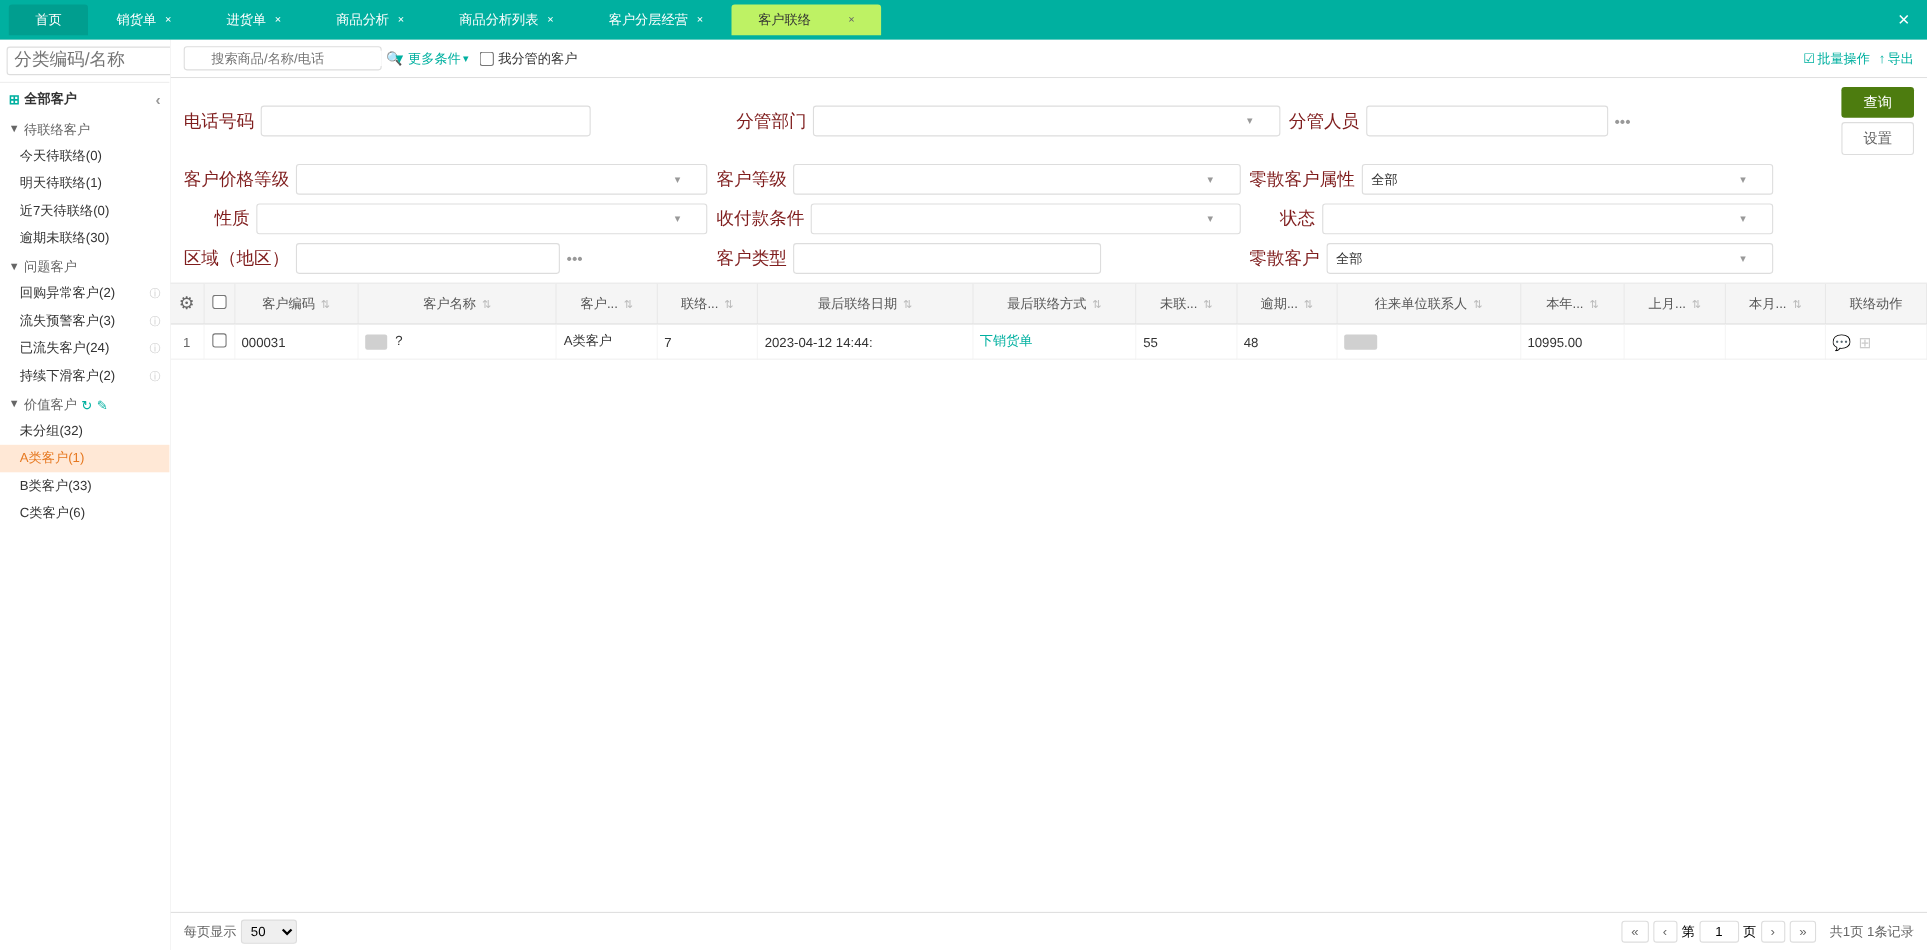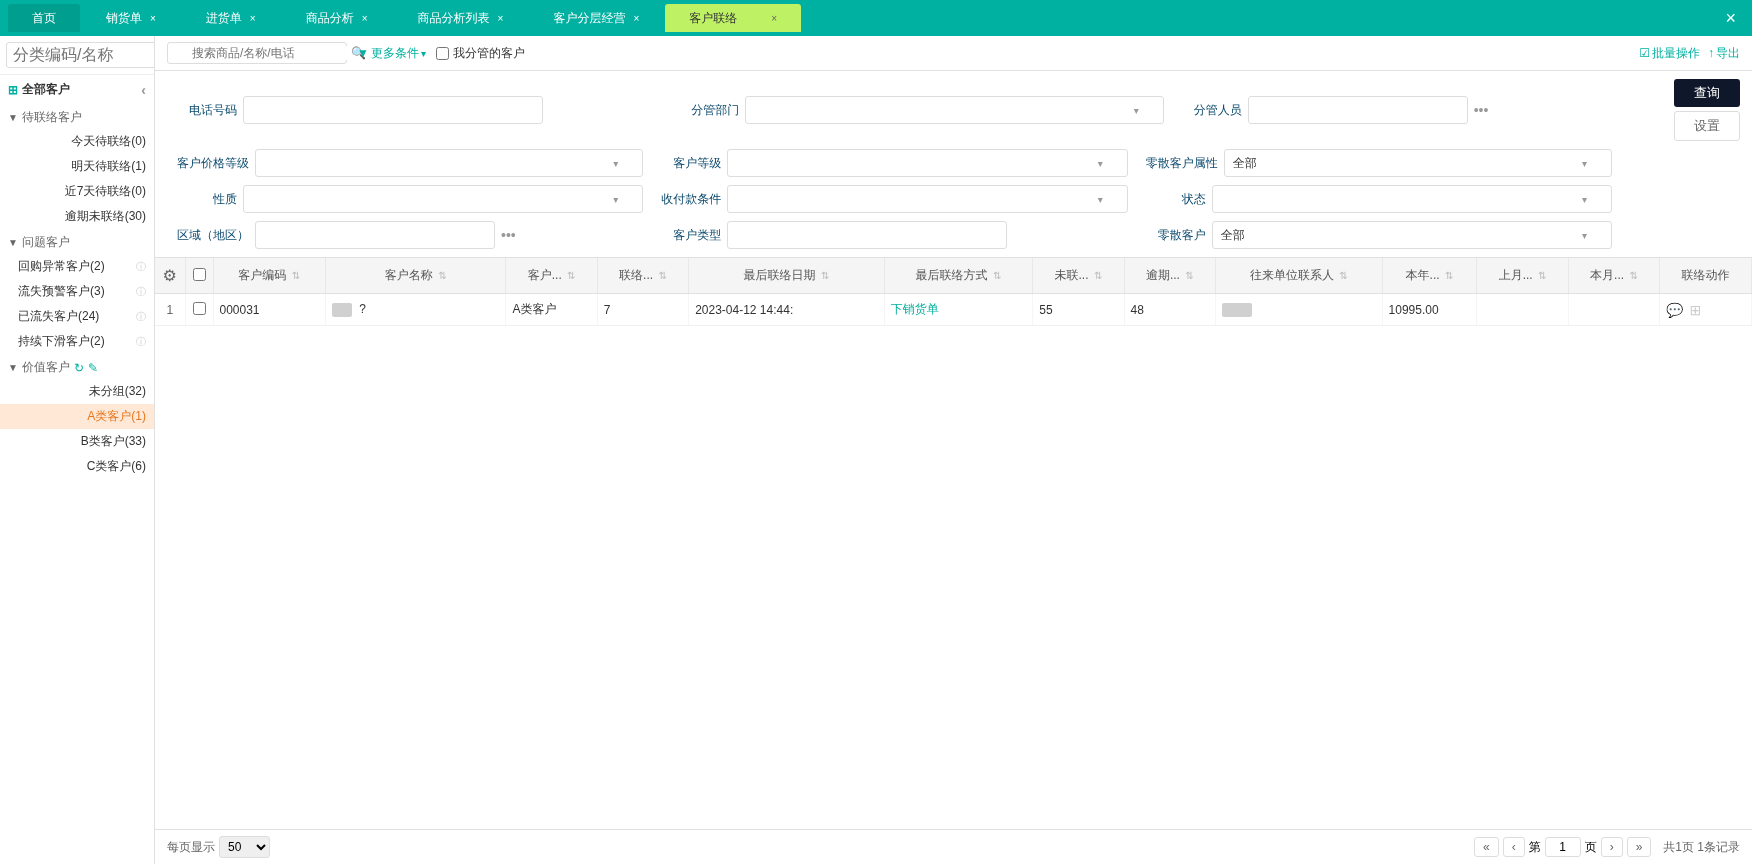--- a/index.html
+++ b/index.html
@@ -95,21 +95,20 @@
     }
     .sidebar-section-label .arrow { margin-right: 4px; font-size: 10px; color: #666; }
     .sidebar-item {
       padding: 4px 8px 4px 18px;
       color: #333;
       cursor: pointer;
       display: flex;
       align-items: center;
       gap: 4px;
       font-size: 12px;
-      justify-content: flex-end;
     }
     .sidebar-item.active { background: #ffe8d6; color: #e67820; }
     .sidebar-item .info-icon { color: #ccc; font-size: 10px; margin-left: auto; }
 
     
     .content-area {
       flex: 1;
       display: flex;
       flex-direction: column;
       overflow: hidden;
@@ -161,21 +160,21 @@
       margin-bottom: 8px;
     }
     .adv-filter-row:last-child { margin-bottom: 0; }
     .filter-field {
       display: flex;
       align-items: center;
       flex: 1;
       gap: 6px;
       min-width: 0;
     }
-    .filter-field label { color: #0c4a6e; white-space: nowrap; font-size: 12px; min-width: 60px; text-align: right; margin-left: 10px; }
+    .filter-field label { color: #7f1d1d; white-space: nowrap; font-size: 16px; min-width: 60px; text-align: right; }
     .filter-select {
       flex: 1;
       border: 1px solid #ddd;
       border-radius: 3px;
       padding: 4px 24px 4px 8px;
       font-size: 12px;
       color: #333;
       background: #fff;
       cursor: pointer;
       position: relative;
@@ -189,21 +188,21 @@
       flex: 1;
       border: 1px solid #ddd;
       border-radius: 3px;
       padding: 4px 8px;
       font-size: 12px;
       height: 28px;
       outline: none;
     }
     .filter-dots { color: #999; cursor: pointer; font-size: 14px; }
     .query-btn {
-      background: #0f172a;
+      background: #4d7c0f;
       color: #fff;
       border: none;
       border-radius: 3px;
       padding: 5px 20px;
       cursor: pointer;
       font-size: 13px;
     }
     .settings-btn {
       background: #fff;
       color: #666;

